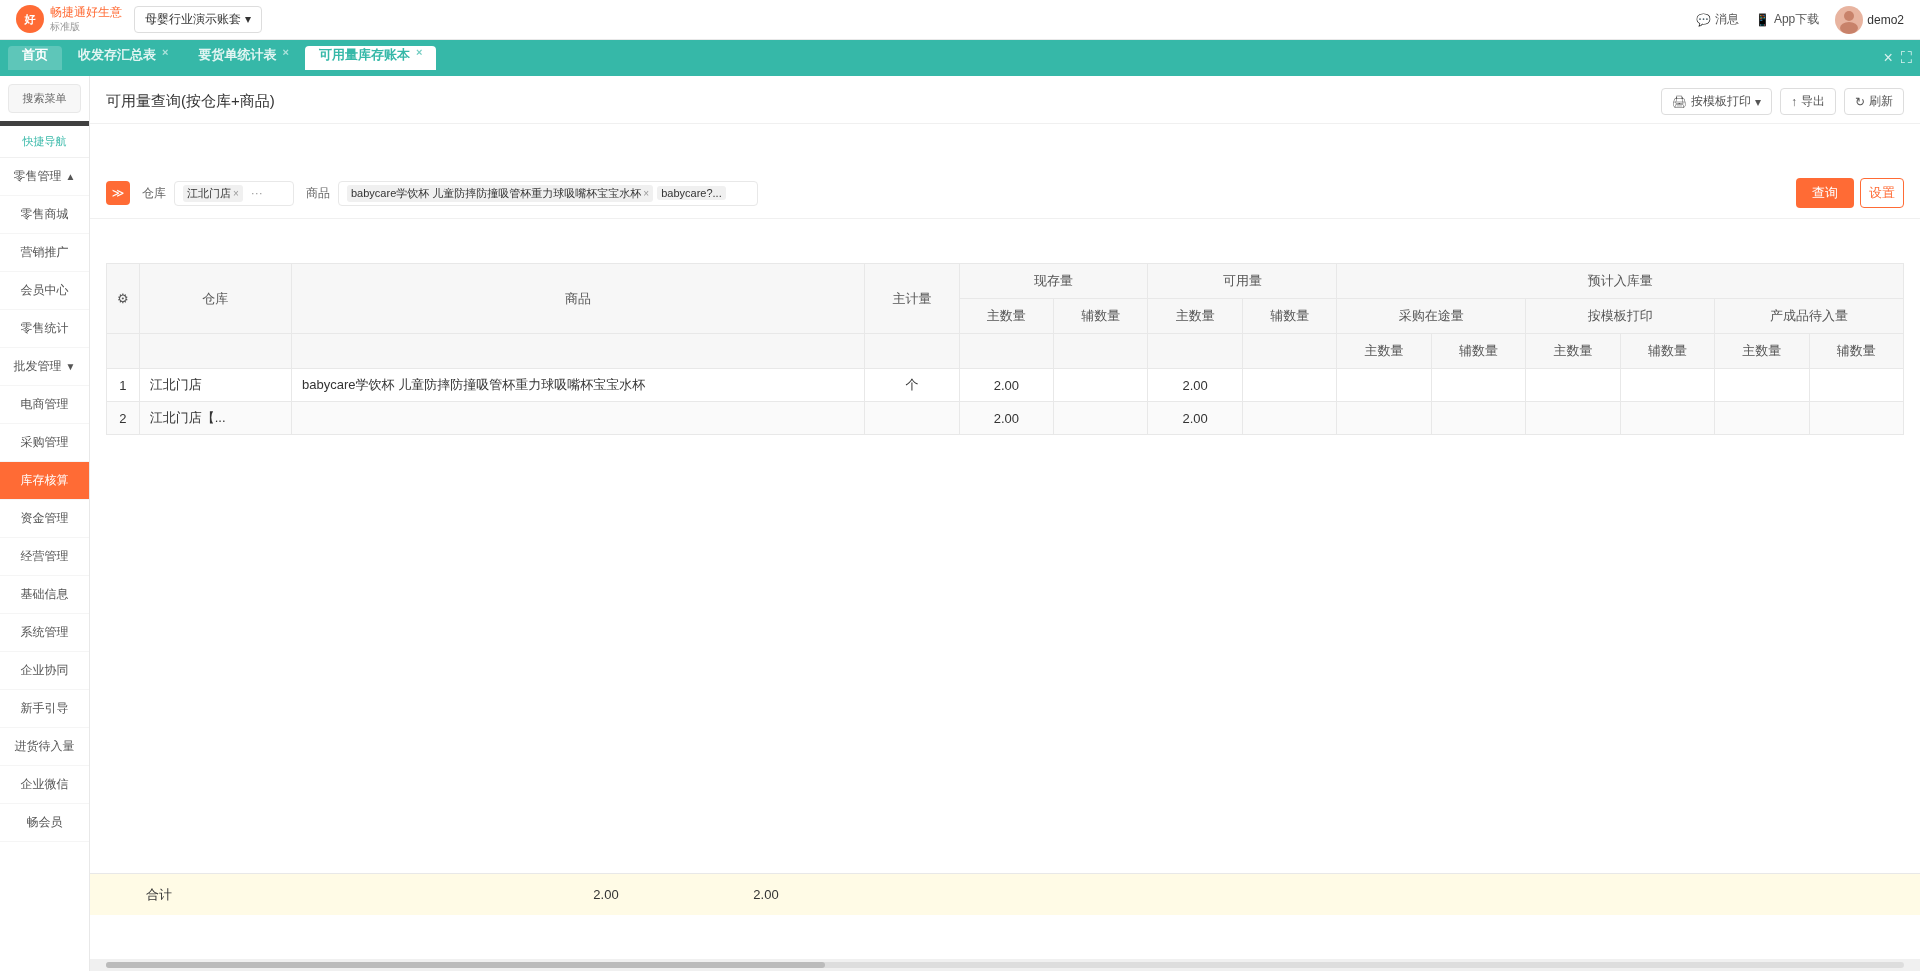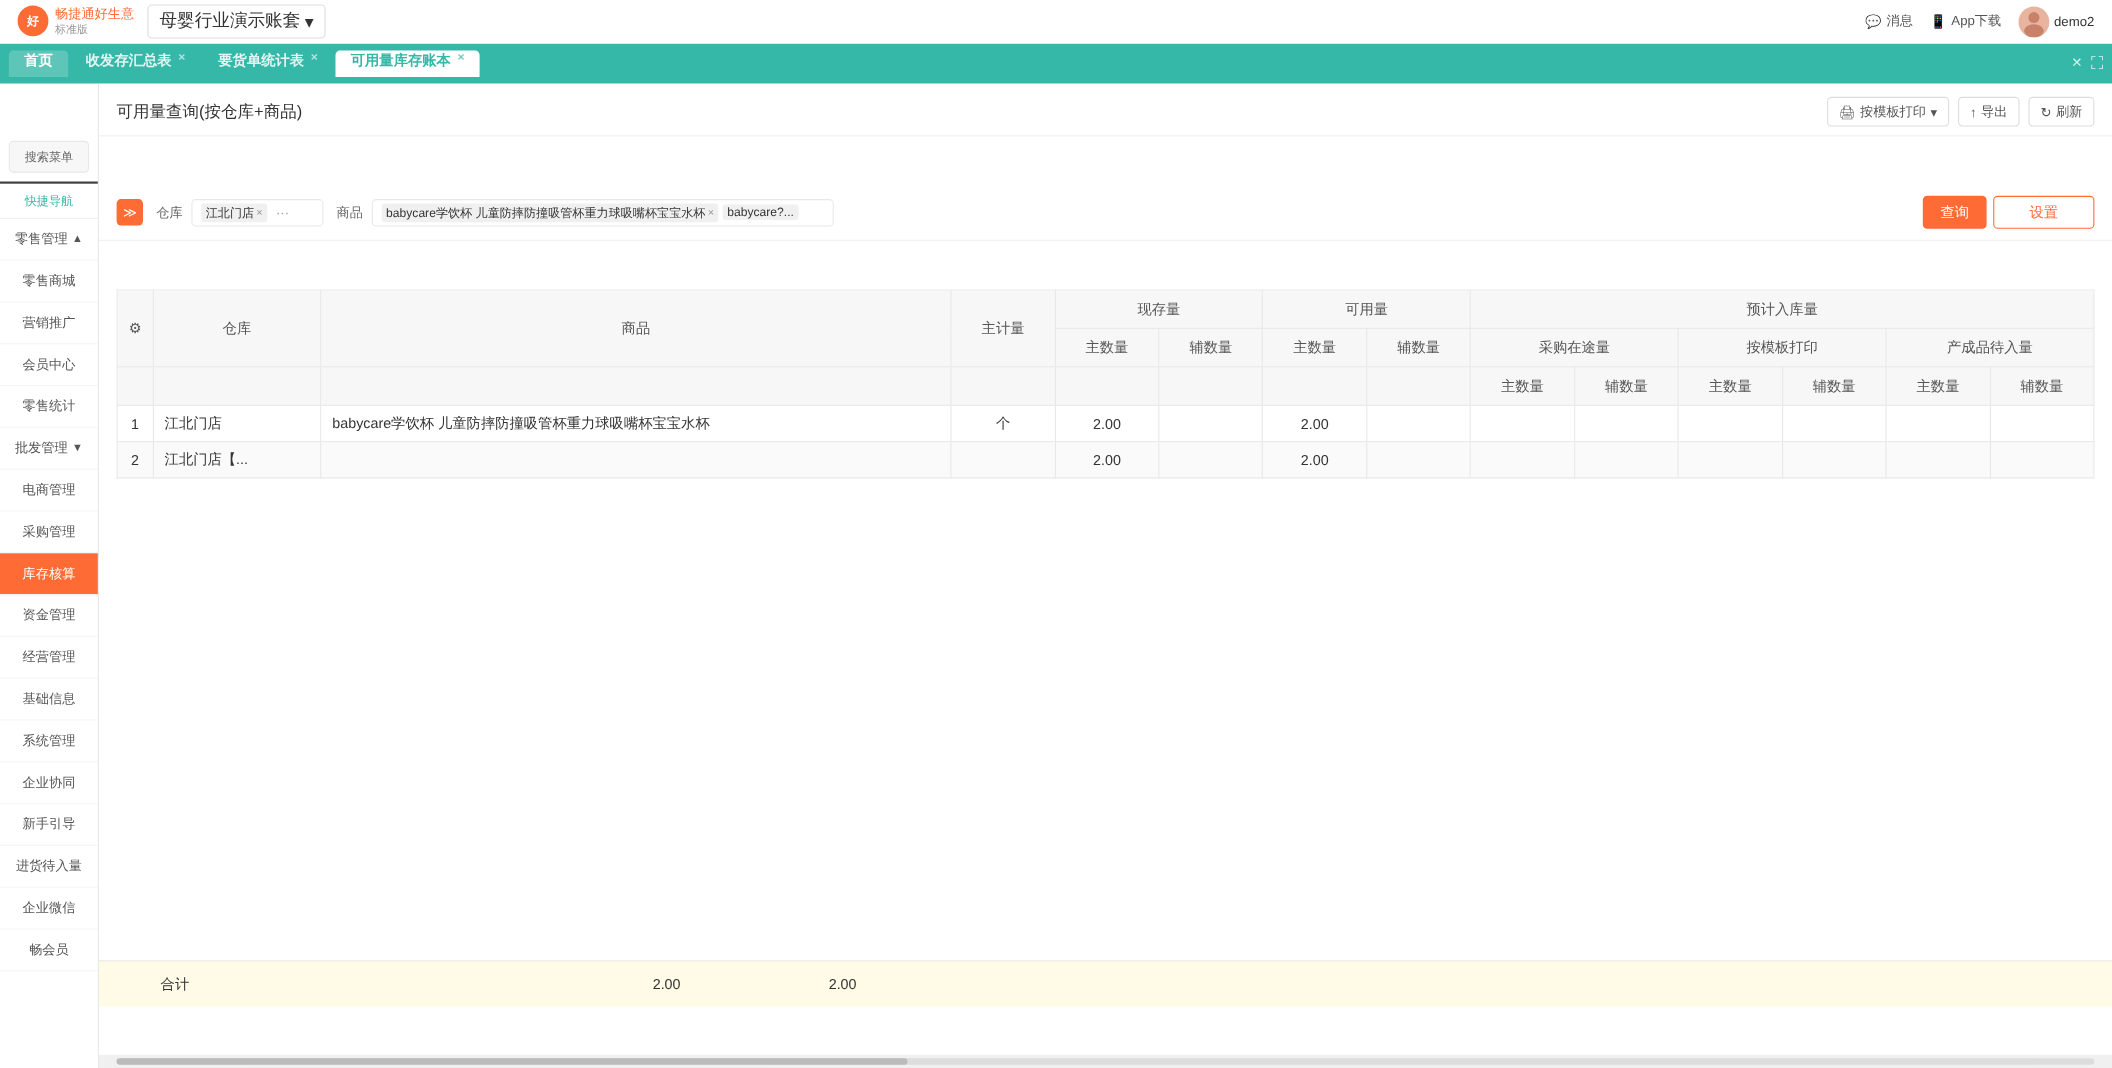--- a/index.html
+++ b/index.html
@@ -14,21 +14,21 @@
       justify-content: space-between;
       padding: 0 16px;
       border-bottom: 1px solid #e8e8e8;
       flex-shrink: 0;
     }
     .top-bar-left { display: flex; align-items: center; gap: 12px; }
     .logo-area { display: flex; align-items: center; gap: 6px; }
     .logo-icon { width: 28px; height: 28px; background: #ff6b35; border-radius: 50%; display: flex; align-items: center; justify-content: center; color: white; font-size: 11px; font-weight: bold; }
     .logo-text { font-size: 12px; color: #ff6b35; line-height: 1.2; }
     .logo-sub { font-size: 10px; color: #999; }
-    .industry-selector { display: flex; align-items: center; gap: 4px; padding: 4px 10px; border: 1px solid #ddd; border-radius: 4px; font-size: 16px; color: #333; cursor: pointer; min-width: 120px; }
+    .industry-selector { display: flex; align-items: center; gap: 4px; padding: 4px 10px; border: 1px solid #ddd; border-radius: 4px; font-size: 12px; color: #333; cursor: pointer; min-width: 120px; }
     .top-bar-right { display: flex; align-items: center; gap: 16px; }
     .top-bar-icon { display: flex; align-items: center; gap: 4px; color: #555; font-size: 12px; cursor: pointer; }
     .user-avatar { width: 28px; height: 28px; border-radius: 50%; background: #e8b4a0; display: flex; align-items: center; justify-content: center; overflow: hidden; }
     .username { font-size: 12px; color: #333; }
 
     
     .nav-tabs {
       height: 36px;
       background: #36b8a8;
       display: flex;
@@ -61,21 +61,21 @@
     
     .sidebar {
       width: 90px;
       background: #fff;
       border-right: 1px solid #e8e8e8;
       display: flex;
       flex-direction: column;
       flex-shrink: 0;
       overflow-y: auto;
     }
-    .sidebar-search { padding: 8px; border-bottom: 2px solid #404040; margin-top: 44px; }
+    .sidebar-search { padding: 8px; border-bottom: 5px solid #404040; }
     .sidebar-search-btn {
       width: 100%;
       padding: 6px;
       background: #f7f7f7;
       border: 1px solid #e8e8e8;
       border-radius: 4px;
       font-size: 11px;
       color: #666;
       cursor: pointer;
       text-align: center;
@@ -202,21 +202,21 @@
     .btn-query {
       padding: 5px 16px;
       background: #ff6b35;
       color: white;
       border: none;
       border-radius: 4px;
       cursor: pointer;
       font-size: 13px;
     }
     .btn-settings {
-      padding: 5px 32px;
+      padding: 5px 8px;
       background: #fff;
       color: #ff6b35;
       border: 1px solid #ff6b35;
       border-radius: 4px;
       cursor: pointer;
       font-size: 13px;
     }
 
     
     .table-container {

